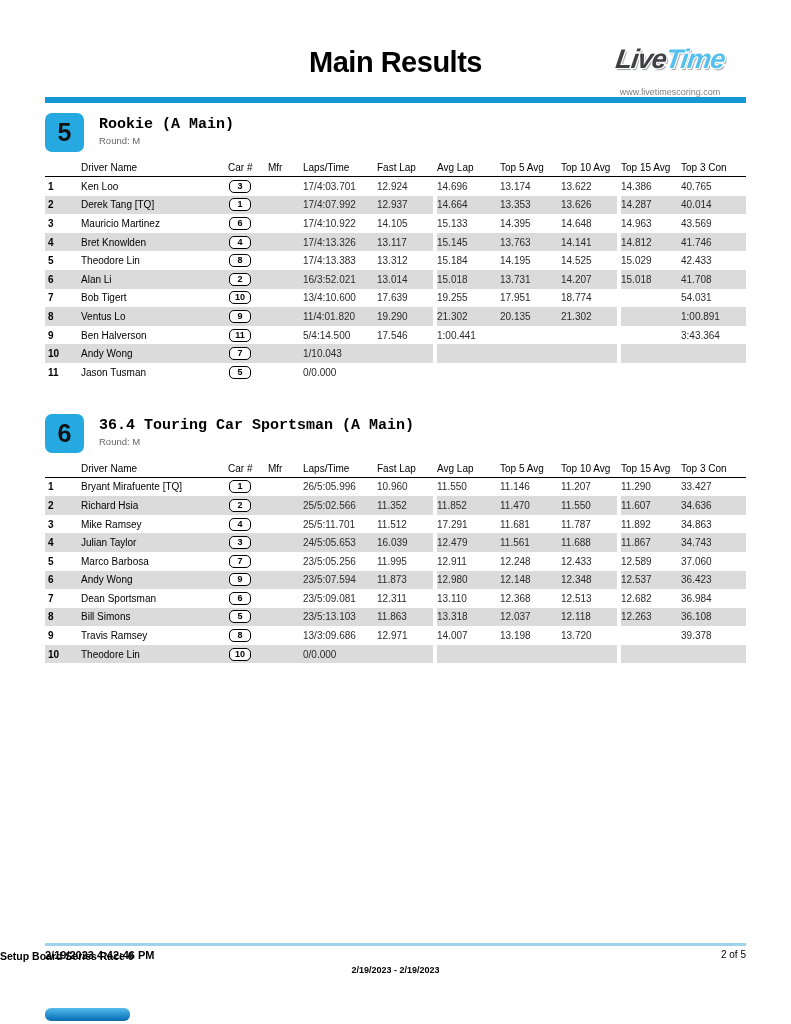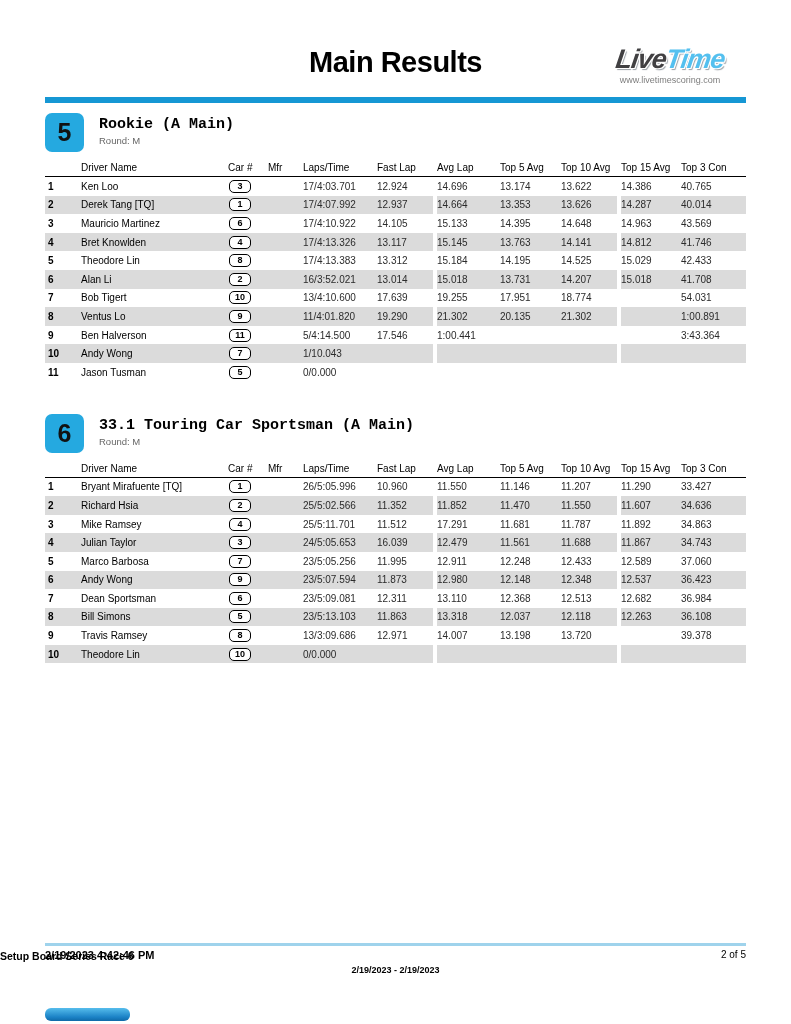--- a/index.html
+++ b/index.html
@@ -16,21 +16,21 @@
     position:absolute;top:44px;right:42px;width:158px;text-align:center;
   }
   .logo-word{
     display:inline-block;transform:skewX(-8deg);
     font-style:italic;font-weight:800;font-size:27px;letter-spacing:-1px;
     text-shadow:-1px -1px 0 #fff,1px -1px 0 #fff,-1px 1px 0 #fff,1px 1px 0 #fff,2px 2px 1px #9aa0a6;
     white-space:nowrap;
   }
   .logo-live{color:#414042;}
   .logo-time{color:#54c0ef;}
-  .logo-url{font-size:9px;color:#7d7d7d;margin-top:0;text-align:center;}
+  .logo-url{font-size:9px;color:#7d7d7d;margin-top:12px;text-align:center;}
   .accent-bar{
     position:absolute;top:97px;left:45px;width:701px;height:6px;background:#1697d4;
   }
   
   .content{position:absolute;top:113px;left:45px;width:701px;}
   .section + .section{margin-top:32px;}
   .section-header{display:flex;align-items:flex-start;margin-bottom:7px;}
   .sec-num{
     width:39px;height:39px;border-radius:7px;background:#25a9e0;
     display:flex;align-items:center;justify-content:center;
@@ -264,21 +264,21 @@
             <div class="cell num"></div>
             <div class="cell num"></div>
             <div class="cell num"></div>
           </div>
         </div>
       </div>
       <div class="section">
         <div class="section-header">
           <div class="sec-num">6</div>
           <div class="sec-titles">
-            <div class="sec-title">33.1 Touring Car Sportsman (A Main)</div>
+            <div class="sec-title">36.4 Touring Car Sportsman (A Main)</div>
             <div class="sec-round">Round: M</div>
           </div>
         </div>
         <div class="table">
           <div class="trow thead">
             <div class="cell"></div>
             <div class="cell">Driver Name</div>
             <div class="cell">Car #</div>
             <div class="cell">Mfr</div>
             <div class="cell">Laps/Time</div>

